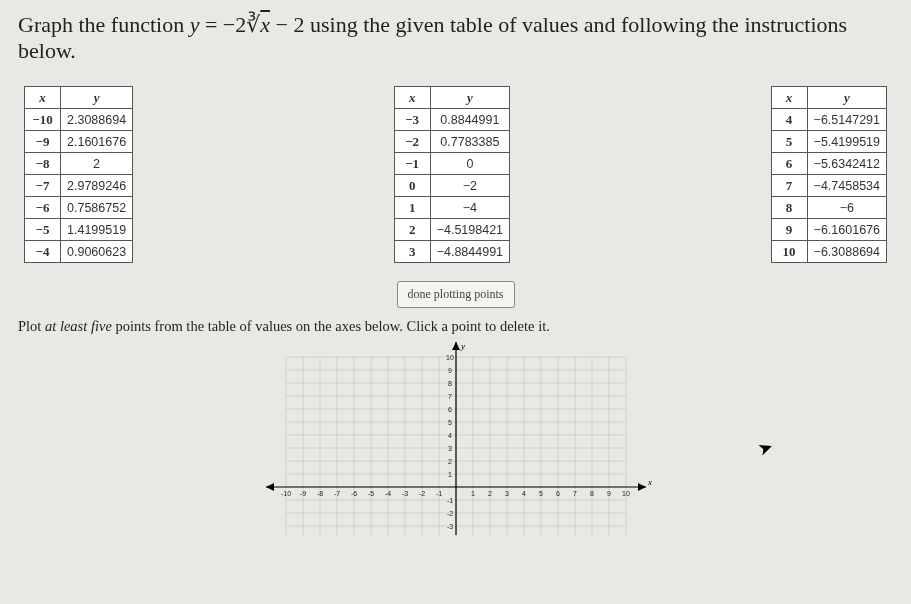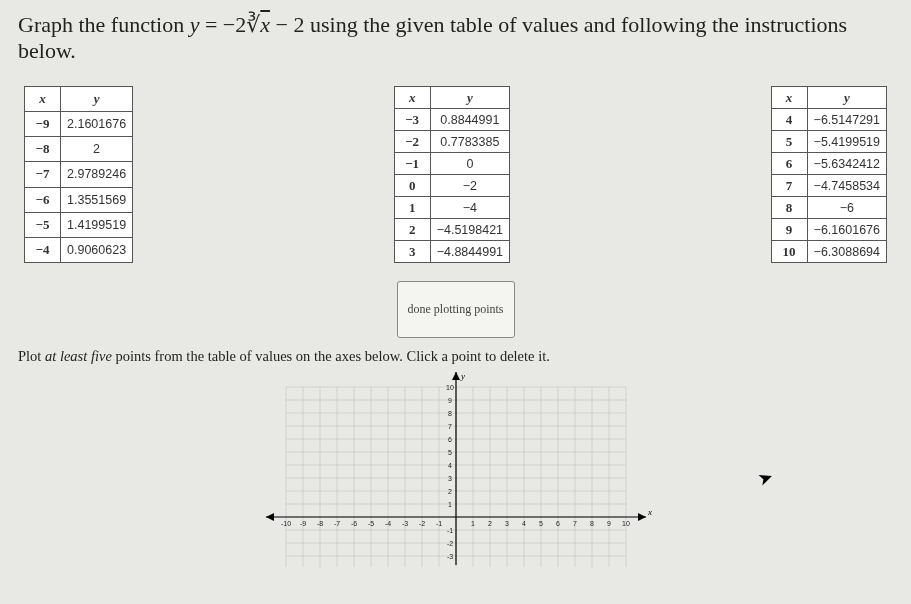--- a/index.html
+++ b/index.html
@@ -44,21 +44,21 @@
     }
     table.vals td.x { font-weight: bold; }
     table.vals td.y { font-family: Arial, sans-serif; font-size: 12.5px; }
     .btn-row { text-align: center; margin-bottom: 10px; }
     .done-btn {
       display: inline-block;
       border: 1px solid #888;
       background: #f4f4f0;
       font-family: 'Times New Roman', serif;
       font-size: 12px;
-      padding: 20px 10px;
+      padding: 5px 10px;
       border-radius: 3px;
       color: #444;
       cursor: pointer;
     }
     .instruction {
       font-size: 14.5px;
       margin-bottom: 2px;
     }
     .instruction em { font-style: italic; }
     .graph-wrap {
@@ -88,34 +88,38 @@
 </div>
 
 <div class="tables-row">
   <table class="vals">
     <tbody>
         <tr>
           <th>x</th>
           <th>y</th>
         </tr>
     <tr>
+          <td class="x">−10</td>
+          <td class="y">2.3088694</td>
+        </tr>
+    <tr>
           <td class="x">−9</td>
           <td class="y">2.1601676</td>
         </tr>
     <tr>
           <td class="x">−8</td>
           <td class="y">2</td>
         </tr>
     <tr>
           <td class="x">−7</td>
           <td class="y">2.9789246</td>
         </tr>
     <tr>
           <td class="x">−6</td>
-          <td class="y">1.3551569</td>
+          <td class="y">0.7586752</td>
         </tr>
     <tr>
           <td class="x">−5</td>
           <td class="y">1.4199519</td>
         </tr>
     <tr>
           <td class="x">−4</td>
           <td class="y">0.9060623</td>
         </tr>
   </tbody>

